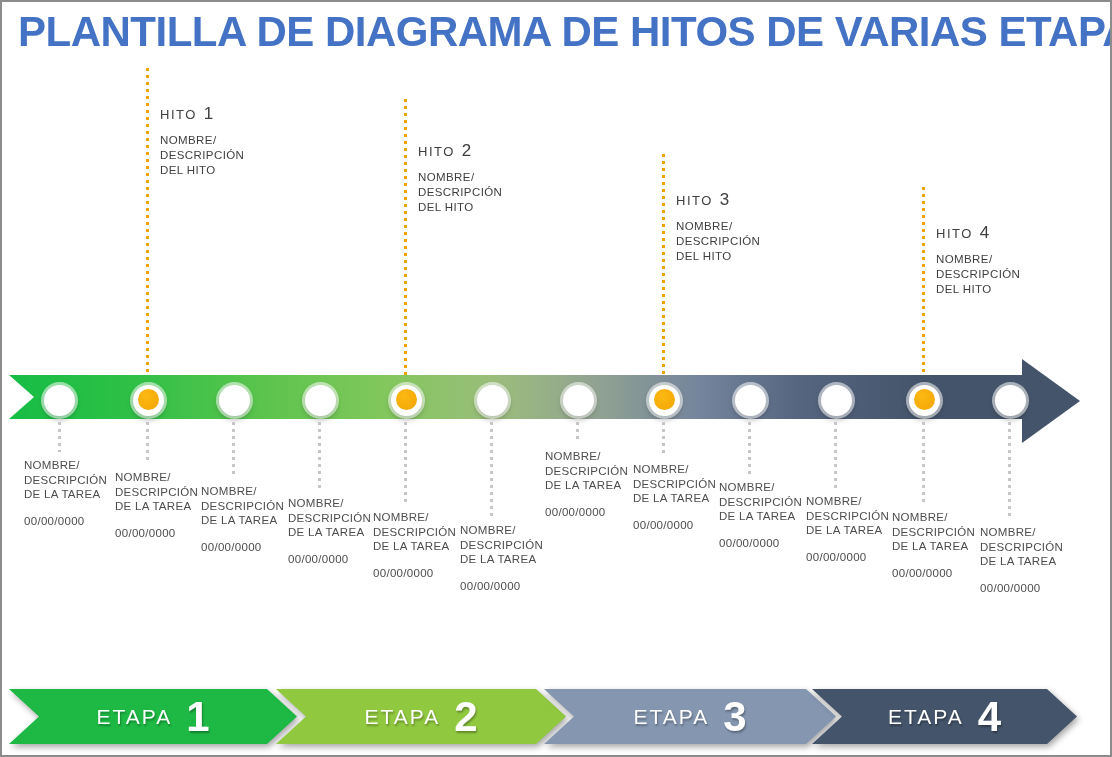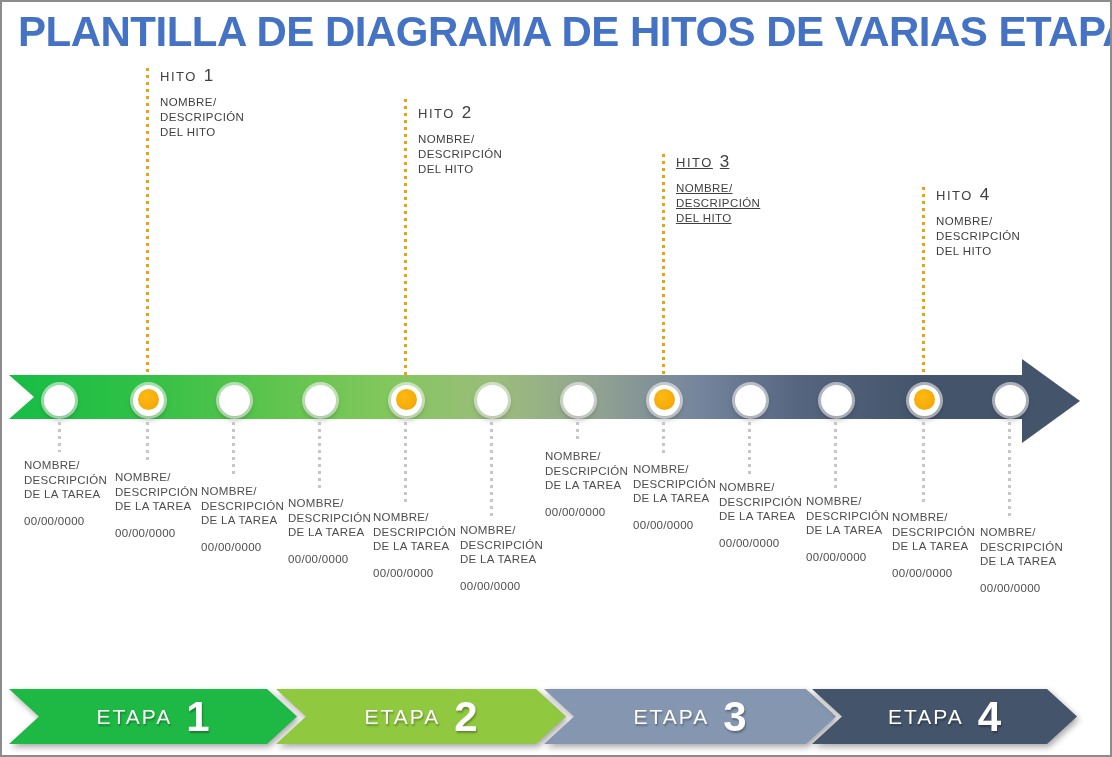--- a/index.html
+++ b/index.html
@@ -12,21 +12,21 @@
     position:absolute;left:16px;top:6px;width:1078px;
     font-size:42px;font-weight:bold;color:#4472C4;
     white-space:nowrap;letter-spacing:-0.5px;
   }
   
   .m-line{
     position:absolute;width:3px;
     background:repeating-linear-gradient(to bottom,#F0A202 0 3px,transparent 3px 7px);
   }
   .m-label{position:absolute;color:#3f3f3f;}
-  .m-title{font-size:13px;letter-spacing:1.5px;}
+  .m-title{font-size:13px;letter-spacing:1.5px;margin-top:38px;}
   .m-title .num{font-size:17px;margin-left:7px;letter-spacing:0;}
   .m-desc{margin-top:9px;font-size:11.5px;line-height:15px;letter-spacing:0.4px;white-space:pre-line;}
   
   .band{
     position:absolute;left:7px;top:373px;width:1014px;height:44px;
     background:linear-gradient(90deg,#16BD45 0%,#2FC046 12%,#5BC44D 25%,#82C75C 37%,#9BBD7C 48%,#93A590 57%,#75859D 68%,#55657F 78%,#44546A 90%,#44546A 100%);
     clip-path:polygon(0 0,100% 0,100% 100%,0 100%,25px 50%);
   }
   .arrowhead{
     position:absolute;left:1020px;top:357px;width:58px;height:84px;
@@ -77,21 +77,21 @@
     <div class="m-desc">NOMBRE/
 DESCRIPCIÓN
 DEL HITO</div>
   </div>
   <div class="m-label" style="left:416px;top:101px;">
     <div class="m-title"><span>HITO</span><span class="num">2</span></div>
     <div class="m-desc">NOMBRE/
 DESCRIPCIÓN
 DEL HITO</div>
   </div>
-  <div class="m-label" style="left:674px;top:150px;text-decoration:underline;">
+  <div class="m-label" style="left:674px;top:150px;">
     <div class="m-title"><span>HITO</span><span class="num">3</span></div>
     <div class="m-desc">NOMBRE/
 DESCRIPCIÓN
 DEL HITO</div>
   </div>
   <div class="m-label" style="left:934px;top:183px;">
     <div class="m-title"><span>HITO</span><span class="num">4</span></div>
     <div class="m-desc">NOMBRE/
 DESCRIPCIÓN
 DEL HITO</div>

